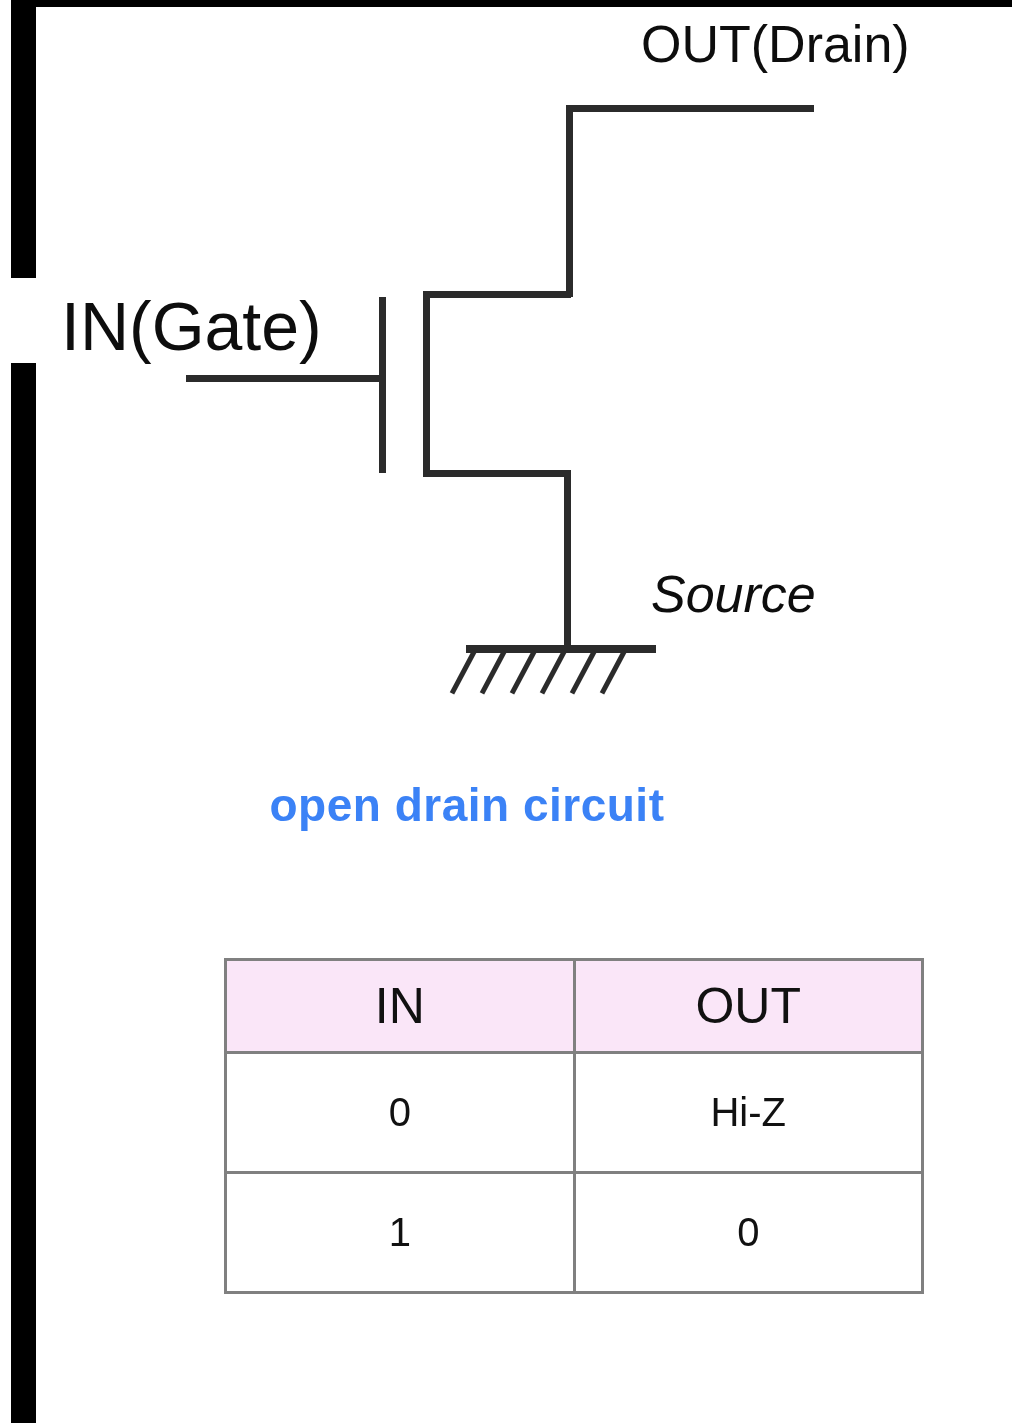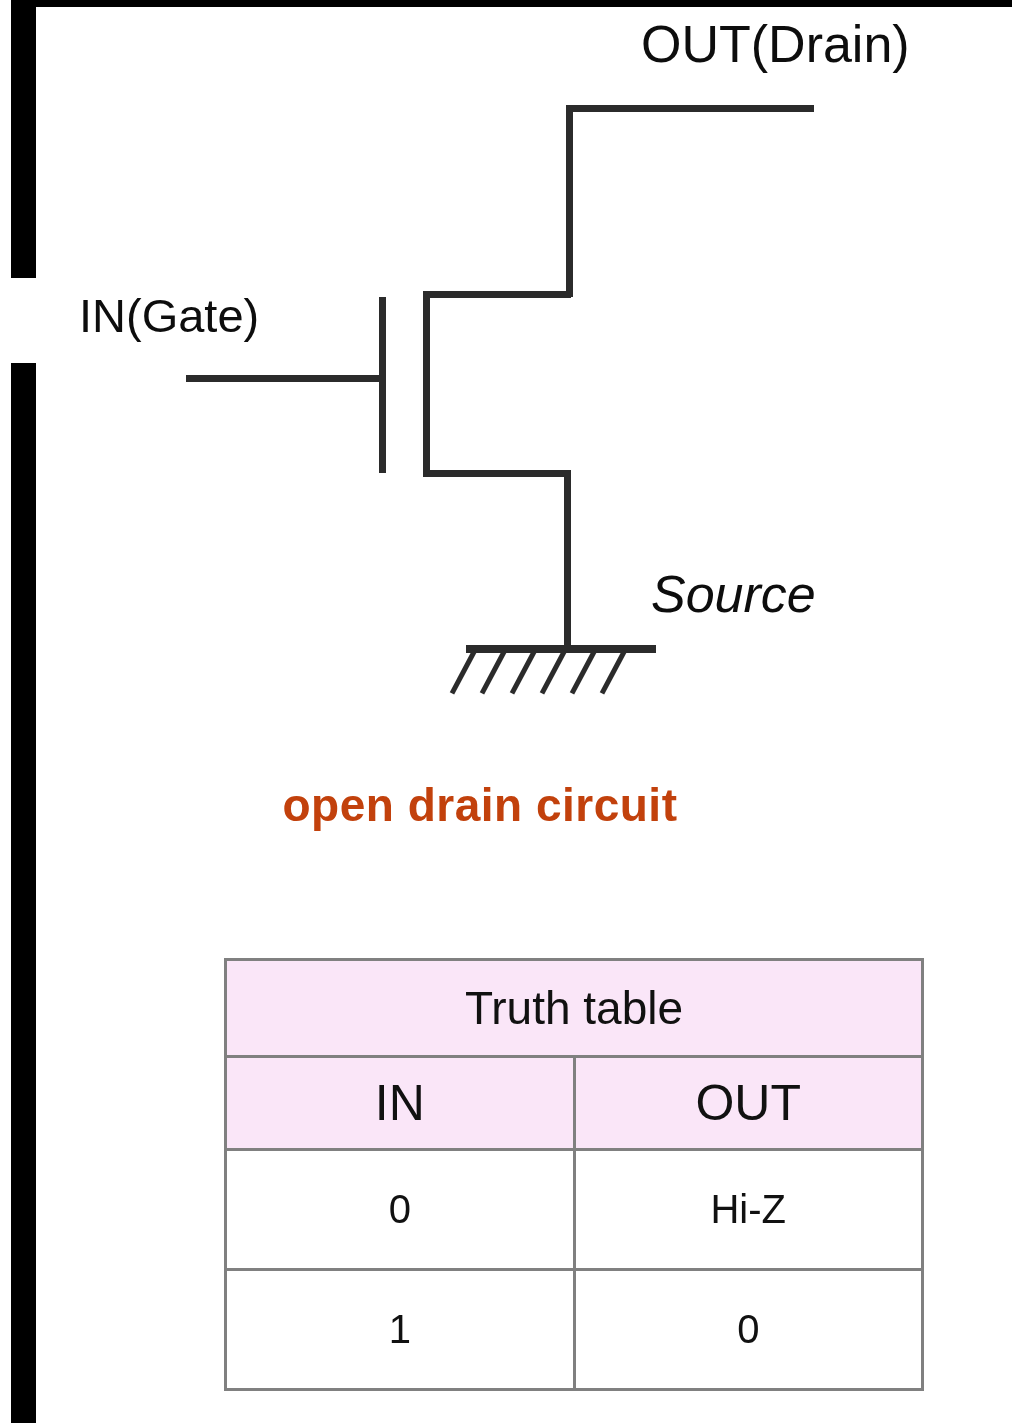--- a/index.html
+++ b/index.html
@@ -77,33 +77,33 @@
   
   .label {
     position: absolute;
     color: #0d0d0d;
     font-family: "Liberation Sans", sans-serif;
     font-weight: 300;
     white-space: nowrap;
     line-height: 1;
   }
   #label-out    { left: 630px; top: 18px;  font-size: 52px; }
-  #label-in     { left: 68px;  top: 292px; font-size: 47px; }
+  #label-in     { left: 50px;  top: 292px; font-size: 68px; }
   #label-source { left: 640px; top: 568px; font-size: 52px; font-style: italic; }
 
   #caption {
     position: absolute;
-    left: 17px;
+    left: 4px;
     top: 778px;
     width: 904px;
     text-align: center;
     font-family: "Liberation Sans", sans-serif;
     font-weight: bold;
     font-size: 46px;
-    color: #c2410c;
+    color: #3b82f6;
     letter-spacing: 0.5px;
   }
 
   
   #truth-table {
     position: absolute;
     left: 213px;
     top: 958px;
     width: 700px;
     border-collapse: collapse;
@@ -166,23 +166,20 @@
 
   <div class="label" id="label-out">OUT(Drain)</div>
   <div class="label" id="label-in">IN(Gate)</div>
   <div class="label" id="label-source">Source</div>
 
   <div id="caption">open drain circuit</div>
 
   <table id="truth-table">
     <tbody>
       <tr>
-        <td class="tt-title" colspan="2">Truth table</td>
-      </tr>
-      <tr>
         <td class="tt-head">IN</td>
         <td class="tt-head">OUT</td>
       </tr>
       <tr>
         <td class="tt-cell">0</td>
         <td class="tt-cell">Hi-Z</td>
       </tr>
       <tr>
         <td class="tt-cell">1</td>
         <td class="tt-cell">0</td>

